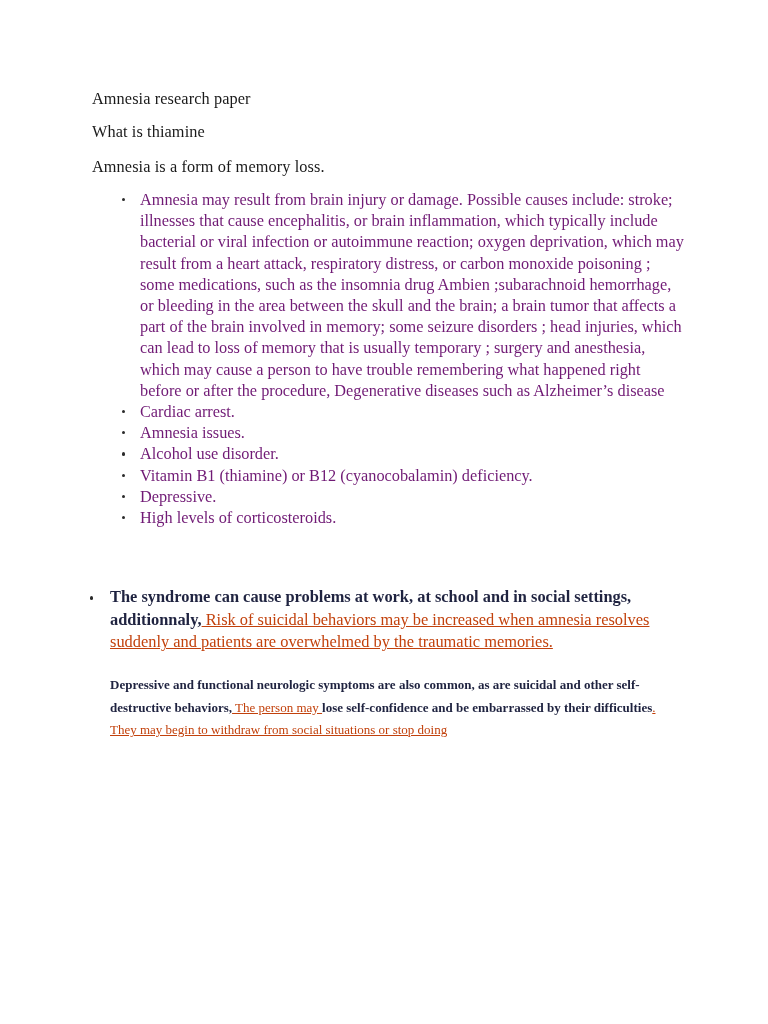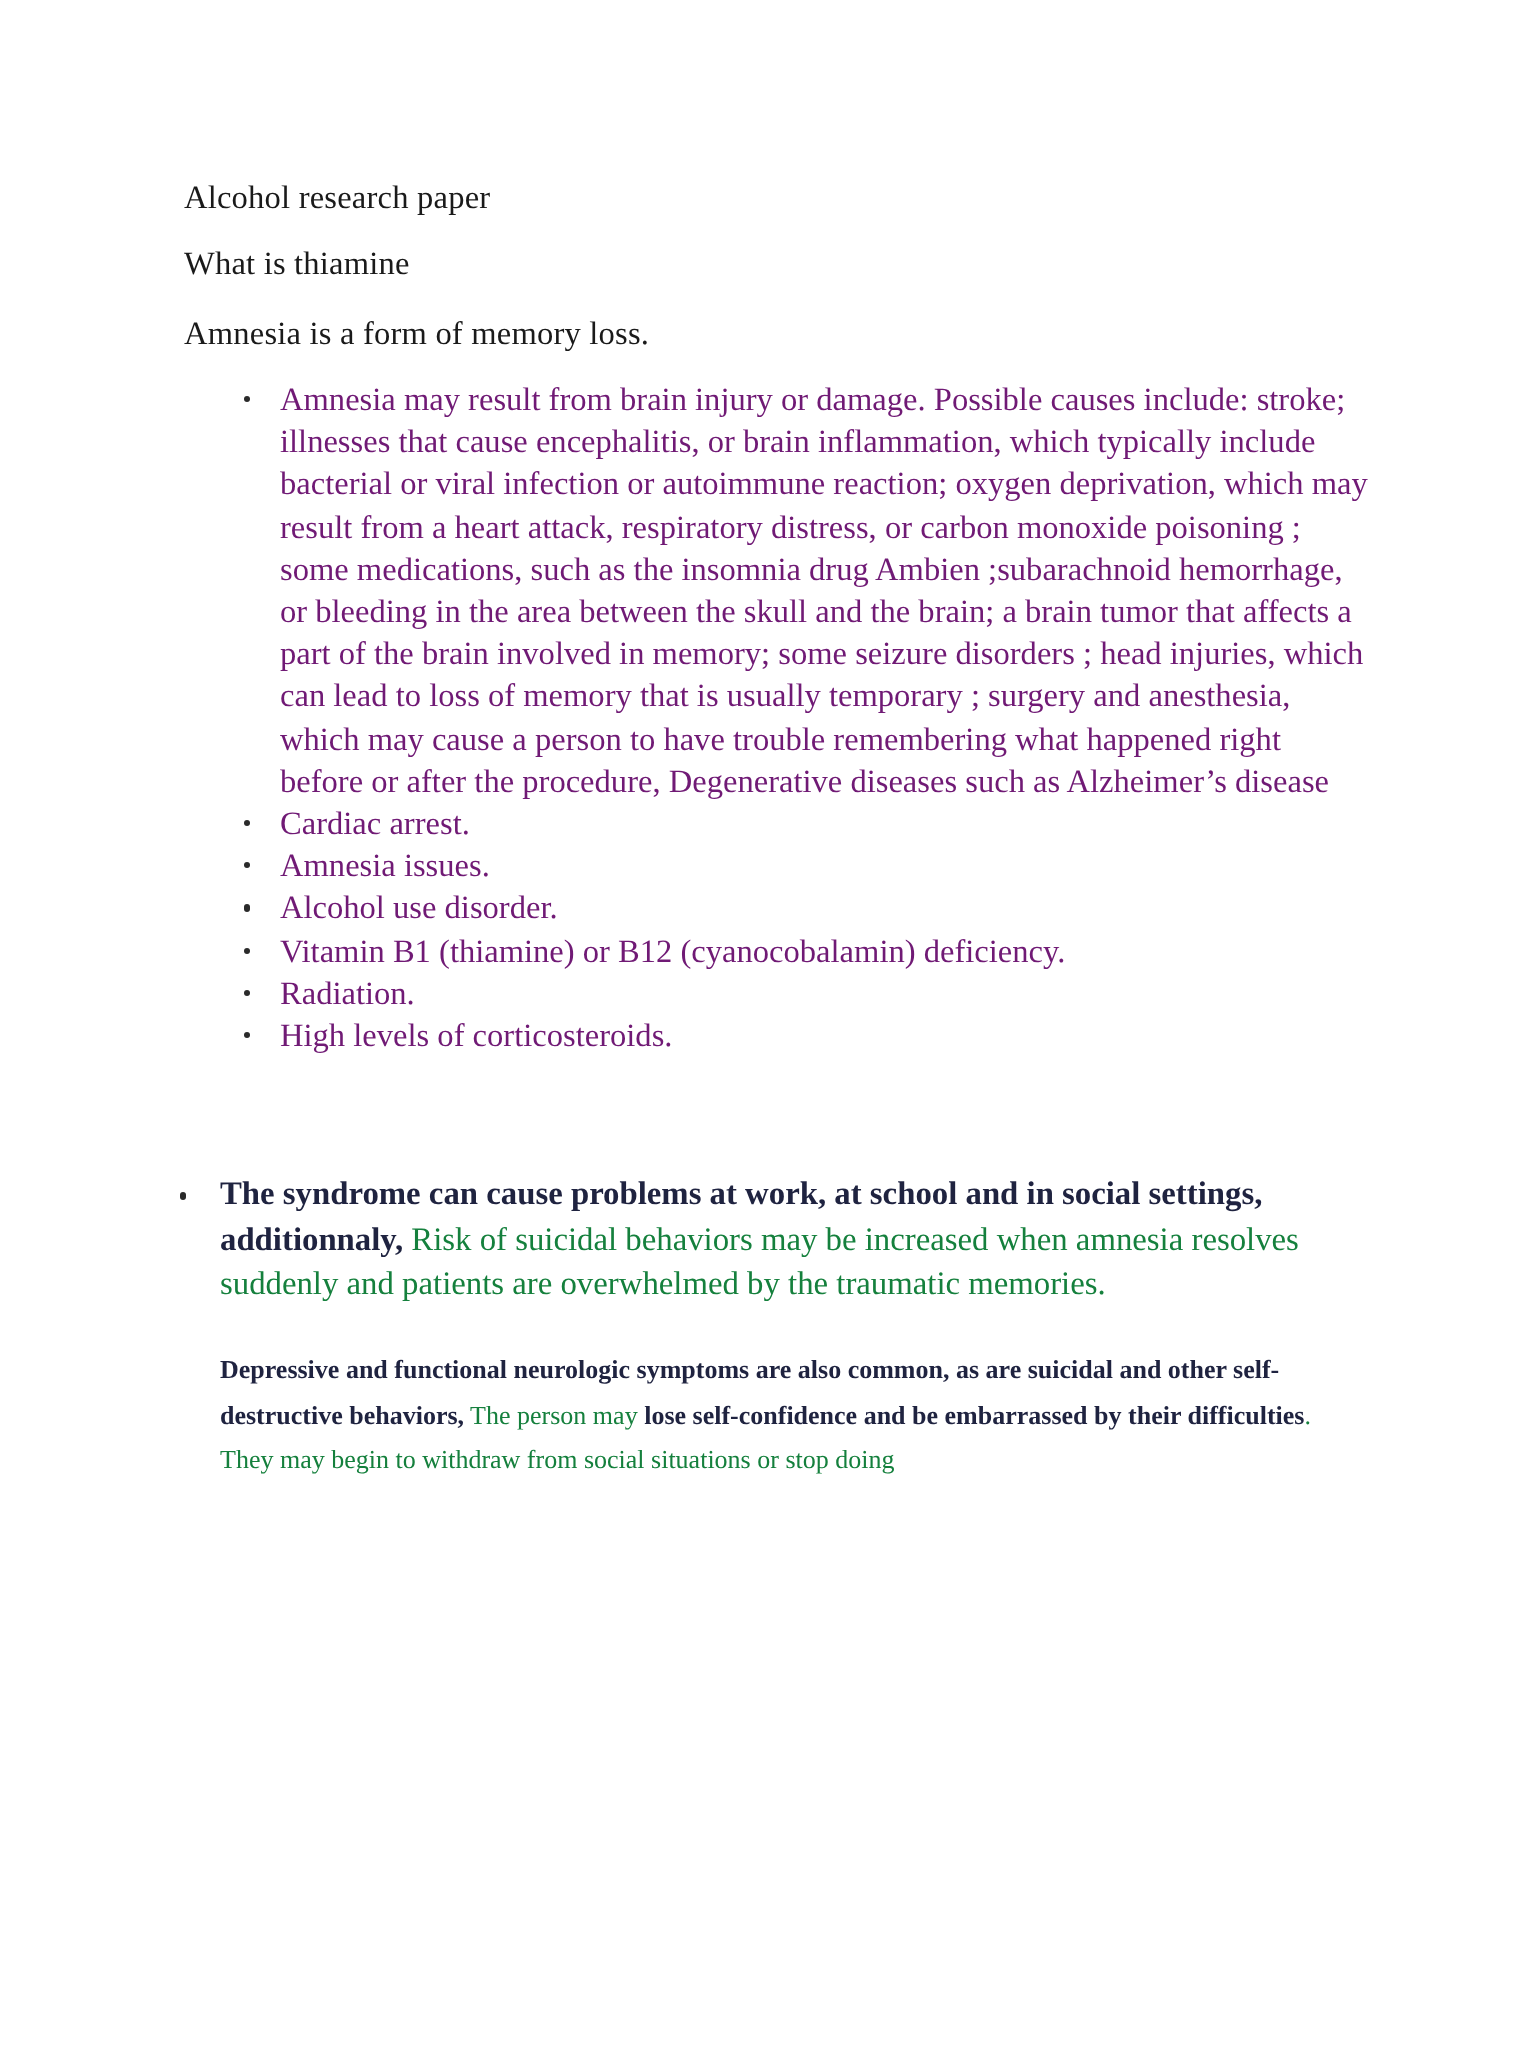--- a/index.html
+++ b/index.html
@@ -101,30 +101,31 @@
     line-height: 22.6px;
   }
 
   
   .t-bold {
     font-weight: bold;
     color: #1f2340;
   }
   .t-gray {
     font-weight: normal;
-    color: #15803d;
+    color: #c2410c;
+    text-decoration: underline;
   }
 </style>
 </head>
 <body>
 
 <div class="page">
   <div class="doc-body">
 
-    <p class="line-para">Alcohol research paper</p>
+    <p class="line-para">Amnesia research paper</p>
 
     <p class="line-para">What is thiamine</p>
 
     <p class="line-para spaced-before">Amnesia is a form of memory loss.</p>
 
     <ul class="bullet-list">
       <li class="big-item">
         <span>Amnesia may result from brain injury or damage. Possible causes include: stroke; illnesses that cause encephalitis, or brain inflammation, which typically include bacterial or viral infection or autoimmune reaction; oxygen deprivation, which may result from a heart attack, respiratory distress, or carbon monoxide poisoning ; some medications, such as the insomnia drug Ambien ;subarachnoid hemorrhage, or bleeding in the area between the skull and the brain; a brain tumor that affects a part of the brain involved in memory; some seizure disorders ; head injuries, which can lead to loss of memory that is usually temporary ; surgery and anesthesia, which may cause a person to have trouble remembering what happened right before or after the procedure, Degenerative diseases such as Alzheimer’s disease</span>
       </li>
       <li>
@@ -133,21 +134,21 @@
       <li>
         <span>Amnesia issues.</span>
       </li>
       <li>
         <span>Alcohol use disorder.</span>
       </li>
       <li>
         <span>Vitamin B1 (thiamine) or B12 (cyanocobalamin) deficiency.</span>
       </li>
       <li>
-        <span>Radiation.</span>
+        <span>Depressive.</span>
       </li>
       <li>
         <span>High levels of corticosteroids.</span>
       </li>
     </ul>
 
     <ul class="outer-list">
       <li>
         <span class="t-bold">The syndrome can cause problems at work, at school and in social settings, additionnaly,</span><span class="t-gray"> Risk of suicidal behaviors may be increased when amnesia resolves suddenly and patients are overwhelmed by the traumatic memories.</span>
       </li>

